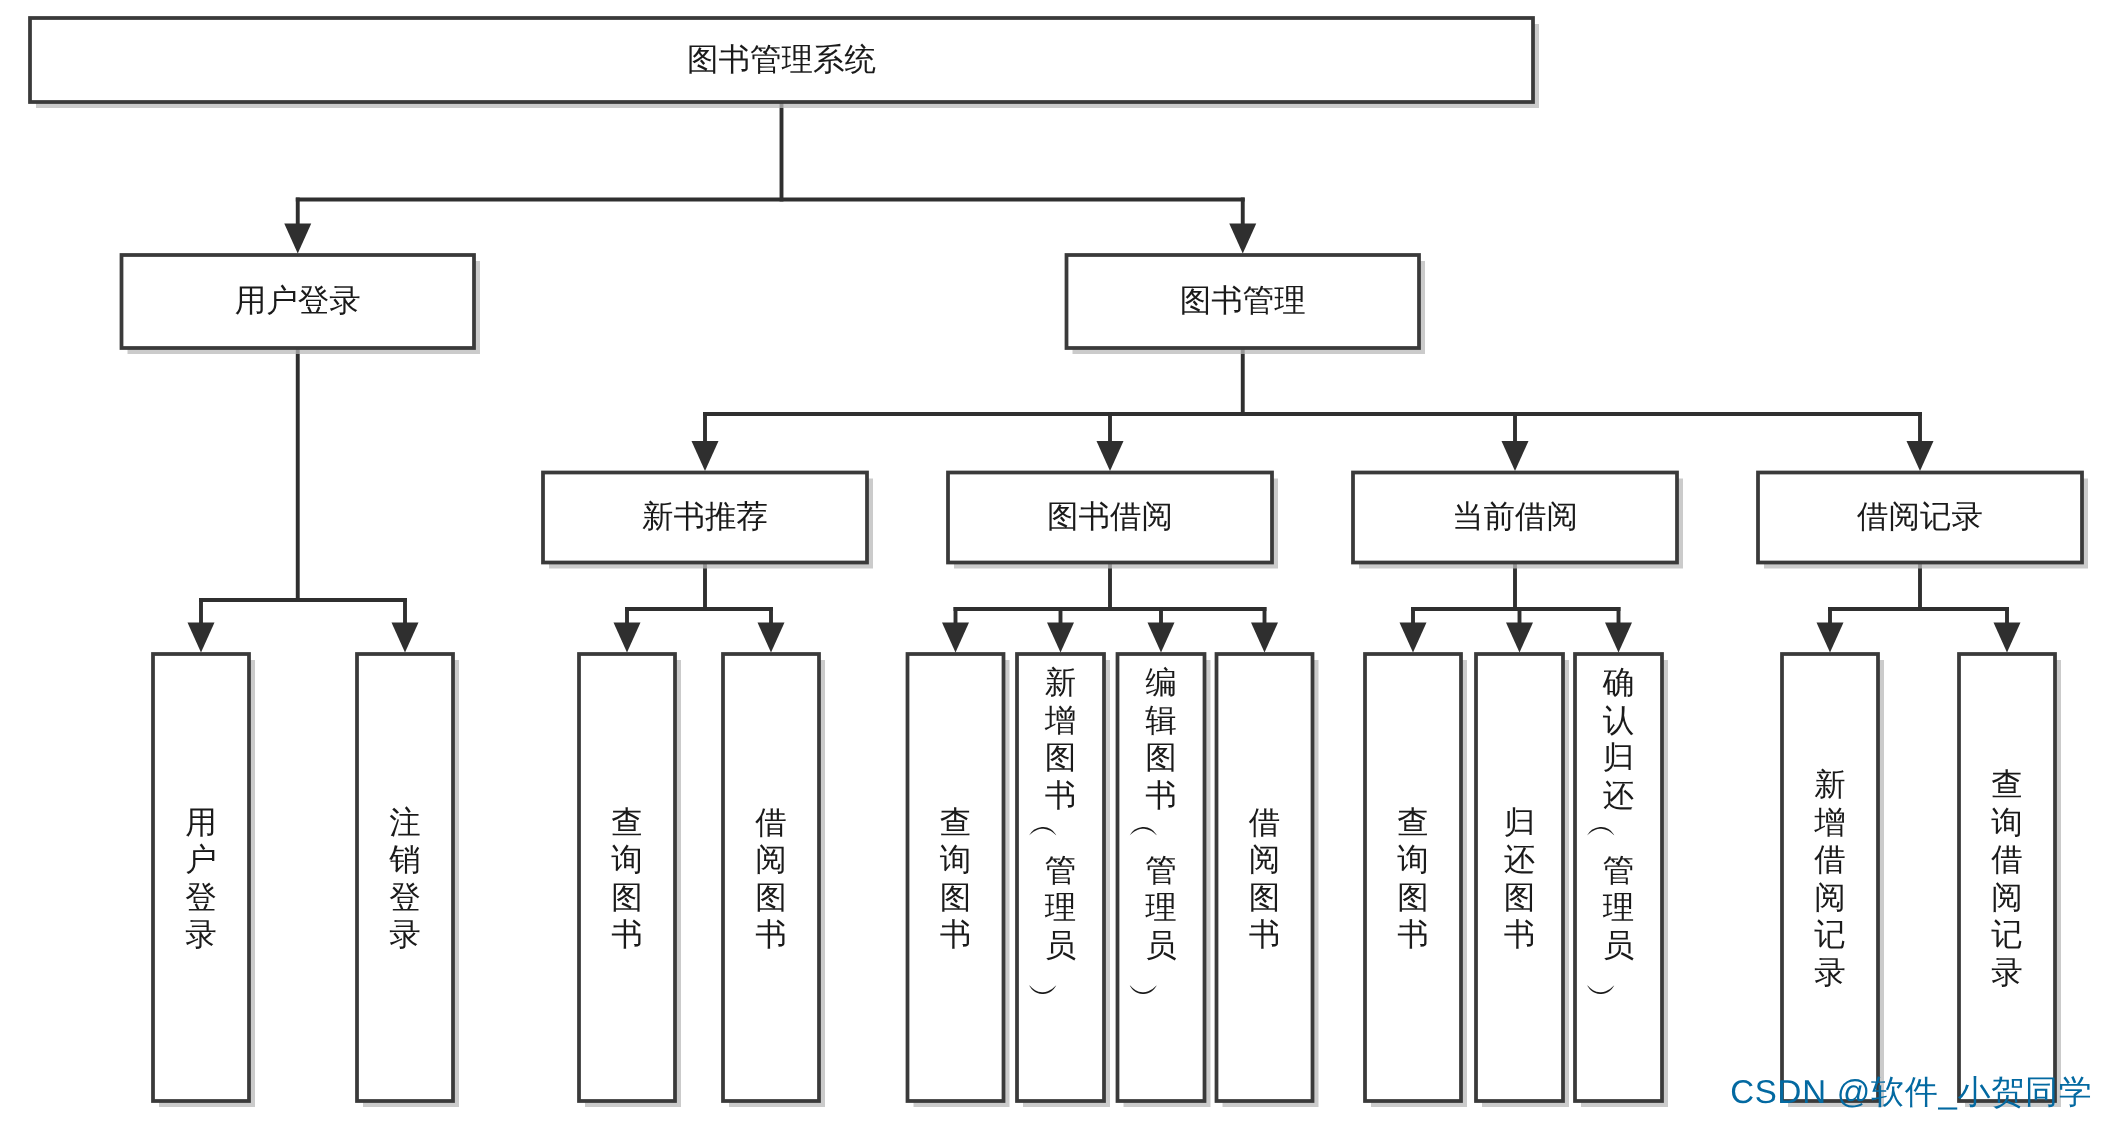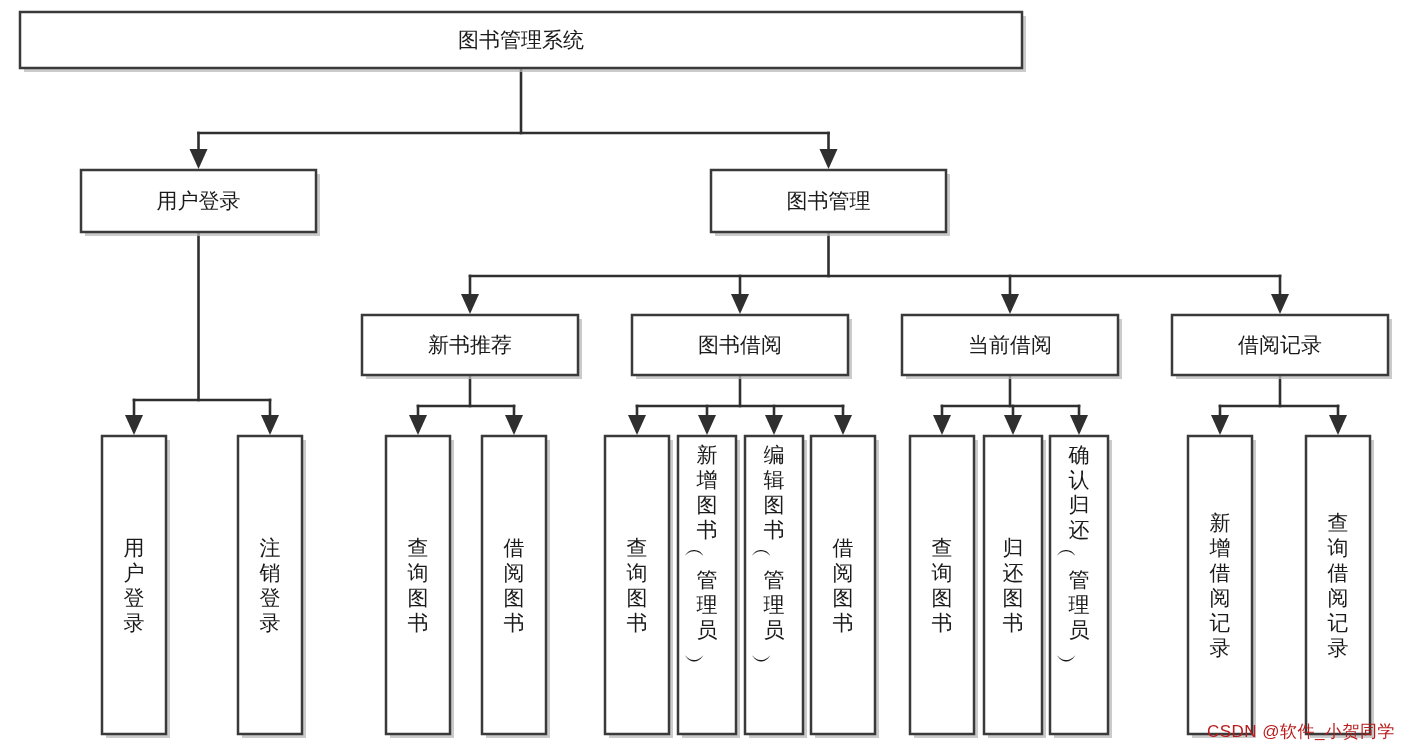--- a/index.html
+++ b/index.html
@@ -56,22 +56,22 @@
     fill: #1a1a1a;
     font-family: "Liberation Sans", "DejaVu Sans", sans-serif;
     font-size: 21px;
     text-anchor: middle;
   }
   .watermark {
     position: absolute;
     right: 10px;
     bottom: 4px;
     font-family: "Liberation Sans", "DejaVu Sans", sans-serif;
-    font-size: 17px;
-    color: #b91c1c;
+    font-size: 22px;
+    color: #0369a1;
     letter-spacing: 0.5px;
     white-space: nowrap;
     user-select: none;
   }
 </style>
 </head>
 <body>
 
 <div id="stage">
 

